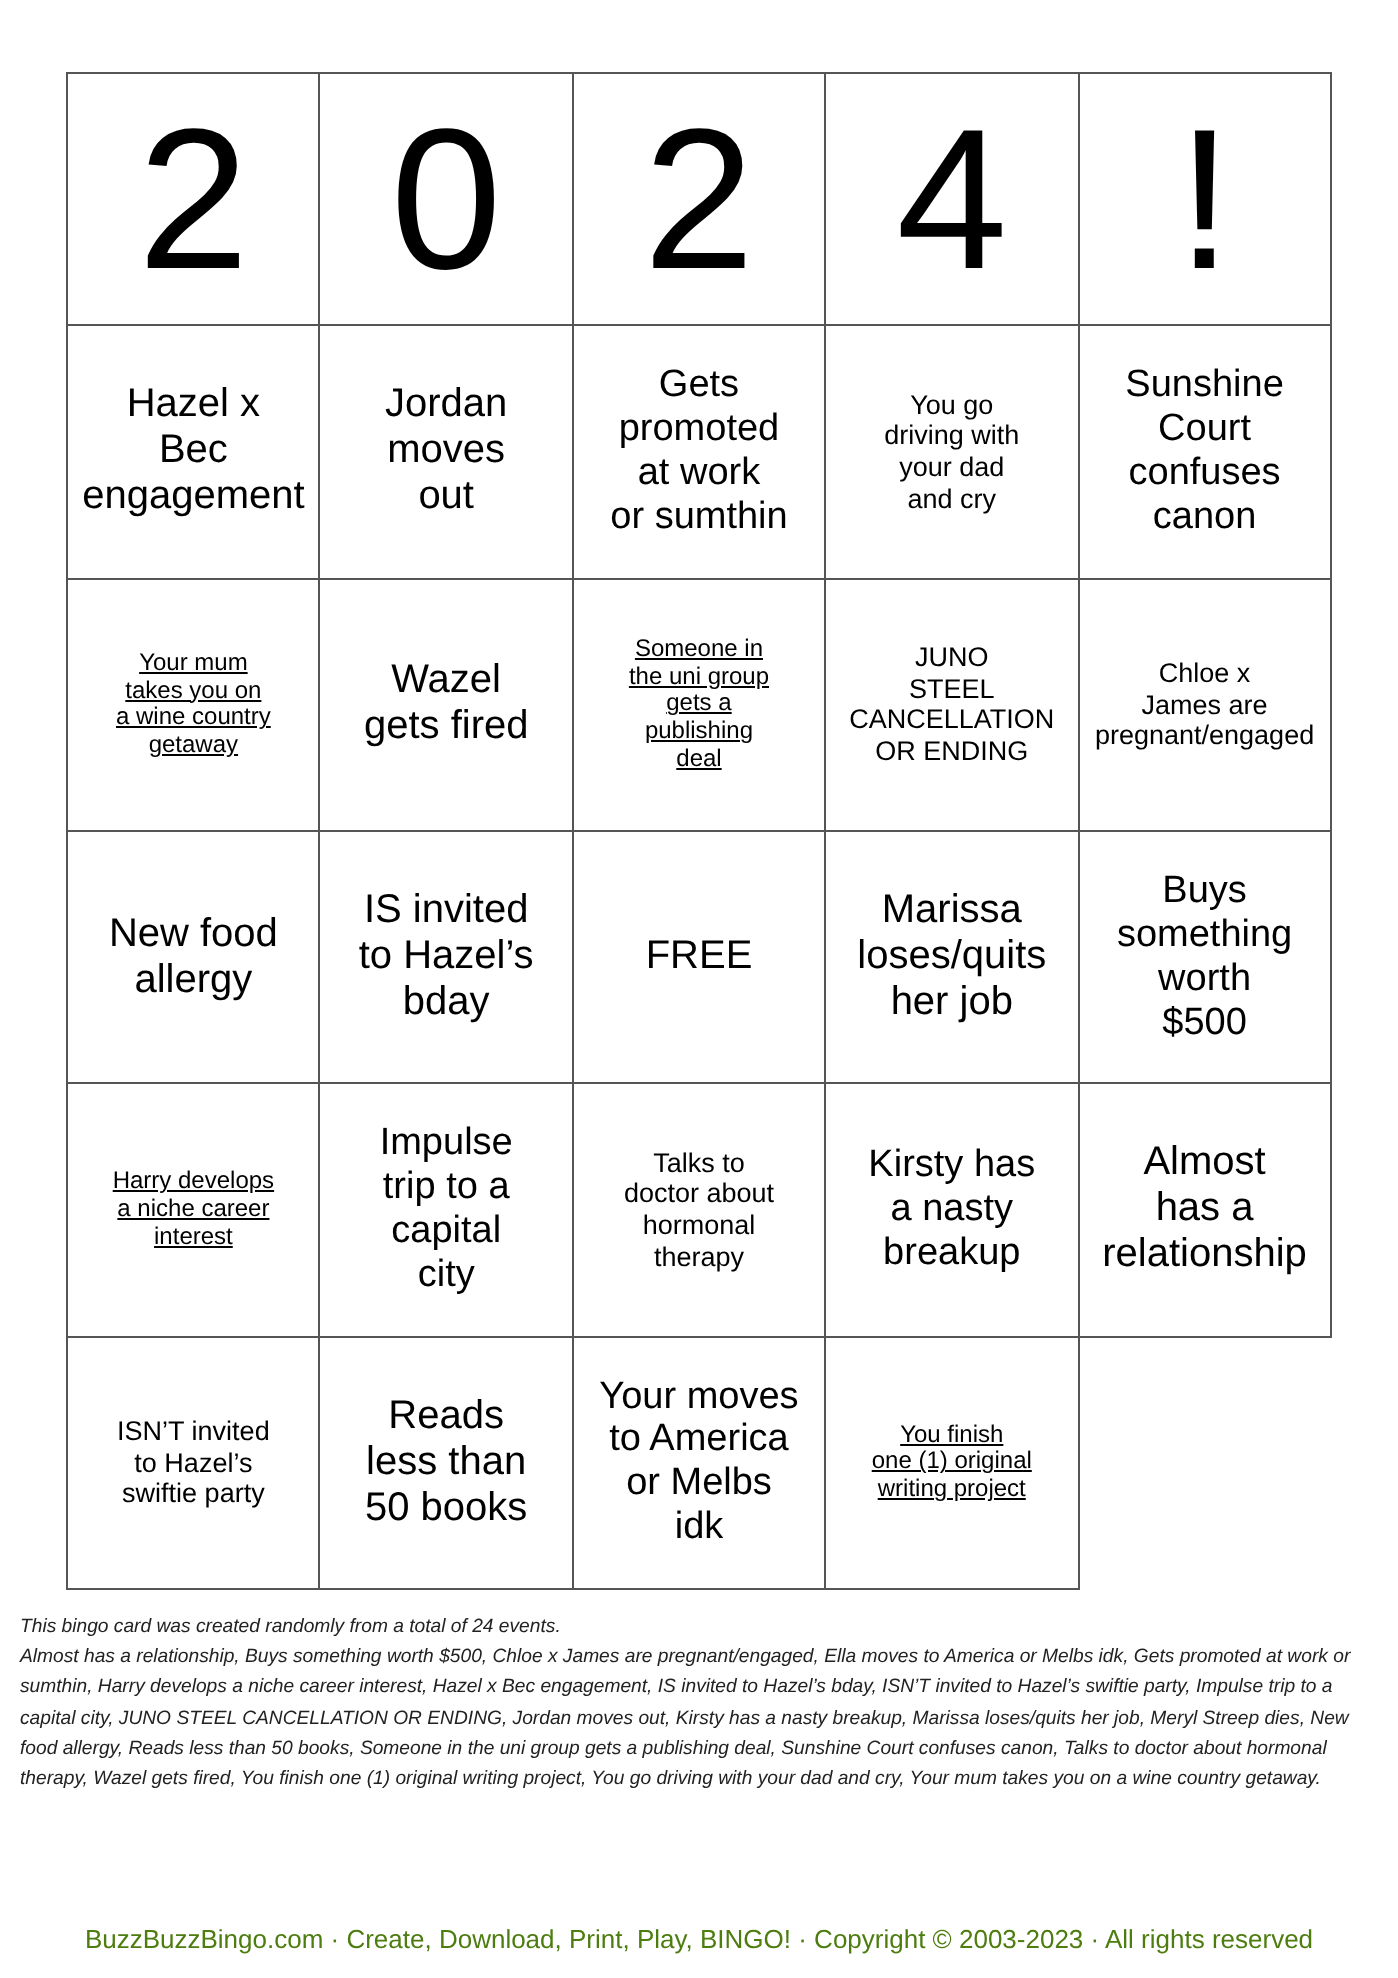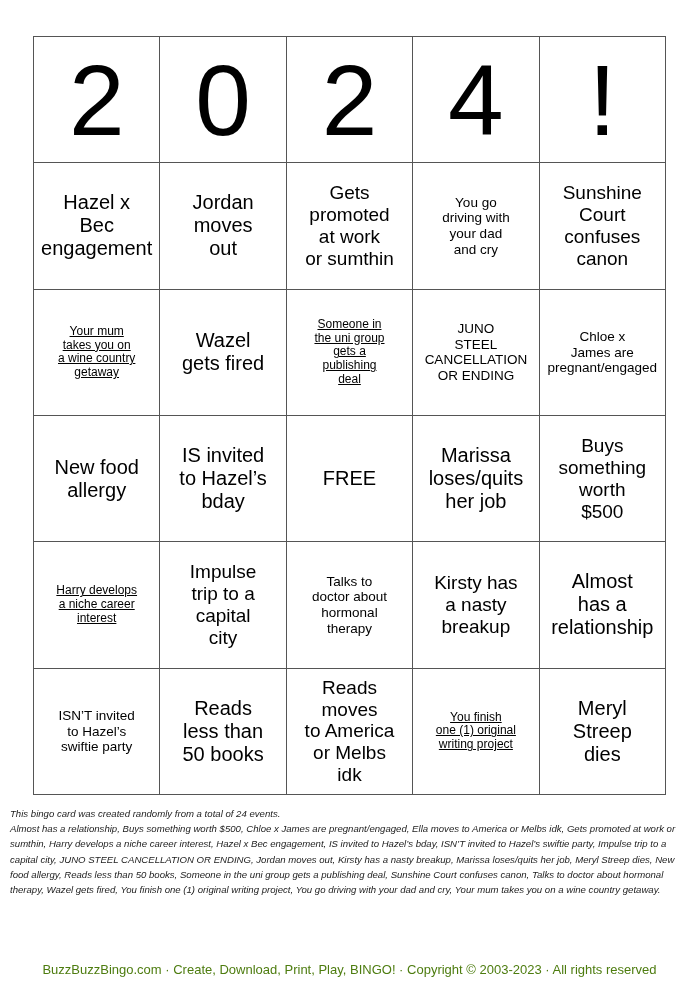--- a/index.html
+++ b/index.html
@@ -152,30 +152,27 @@
   <div class="cell sz-l">Almost
 has a
 relationship</div>
 
   <div class="cell sz-s">ISN’T invited
 to Hazel’s
 swiftie party</div>
   <div class="cell sz-l">Reads
 less than
 50 books</div>
-  <div class="cell sz-m">Reads moves
+  <div class="cell sz-m">Your moves
 to America
 or Melbs
 idk</div>
   <div class="cell sz-xs">You finish
 one (1) original
 writing project</div>
-  <div class="cell sz-l">Meryl
-Streep
-dies</div>
 </div>
 
 <div class="info">
   <p>This bingo card was created randomly from a total of 24 events.</p>
   <p>Almost has a relationship, Buys something worth $500, Chloe x James are pregnant/engaged, Ella moves to America or Melbs idk, Gets promoted at work or sumthin, Harry develops a niche career interest, Hazel x Bec engagement, IS invited to Hazel’s bday, ISN’T invited to Hazel’s swiftie party, Impulse trip to a capital city, JUNO STEEL CANCELLATION OR ENDING, Jordan moves out, Kirsty has a nasty breakup, Marissa loses/quits her job, Meryl Streep dies, New food allergy, Reads less than 50 books, Someone in the uni group gets a publishing deal, Sunshine Court confuses canon, Talks to doctor about hormonal therapy, Wazel gets fired, You finish one (1) original writing project, You go driving with your dad and cry, Your mum takes you on a wine country getaway.</p>
 </div>
 
 <div class="footer">BuzzBuzzBingo.com · Create, Download, Print, Play, BINGO! · Copyright © 2003-2023 · All rights reserved</div>
 
 </body></html>

